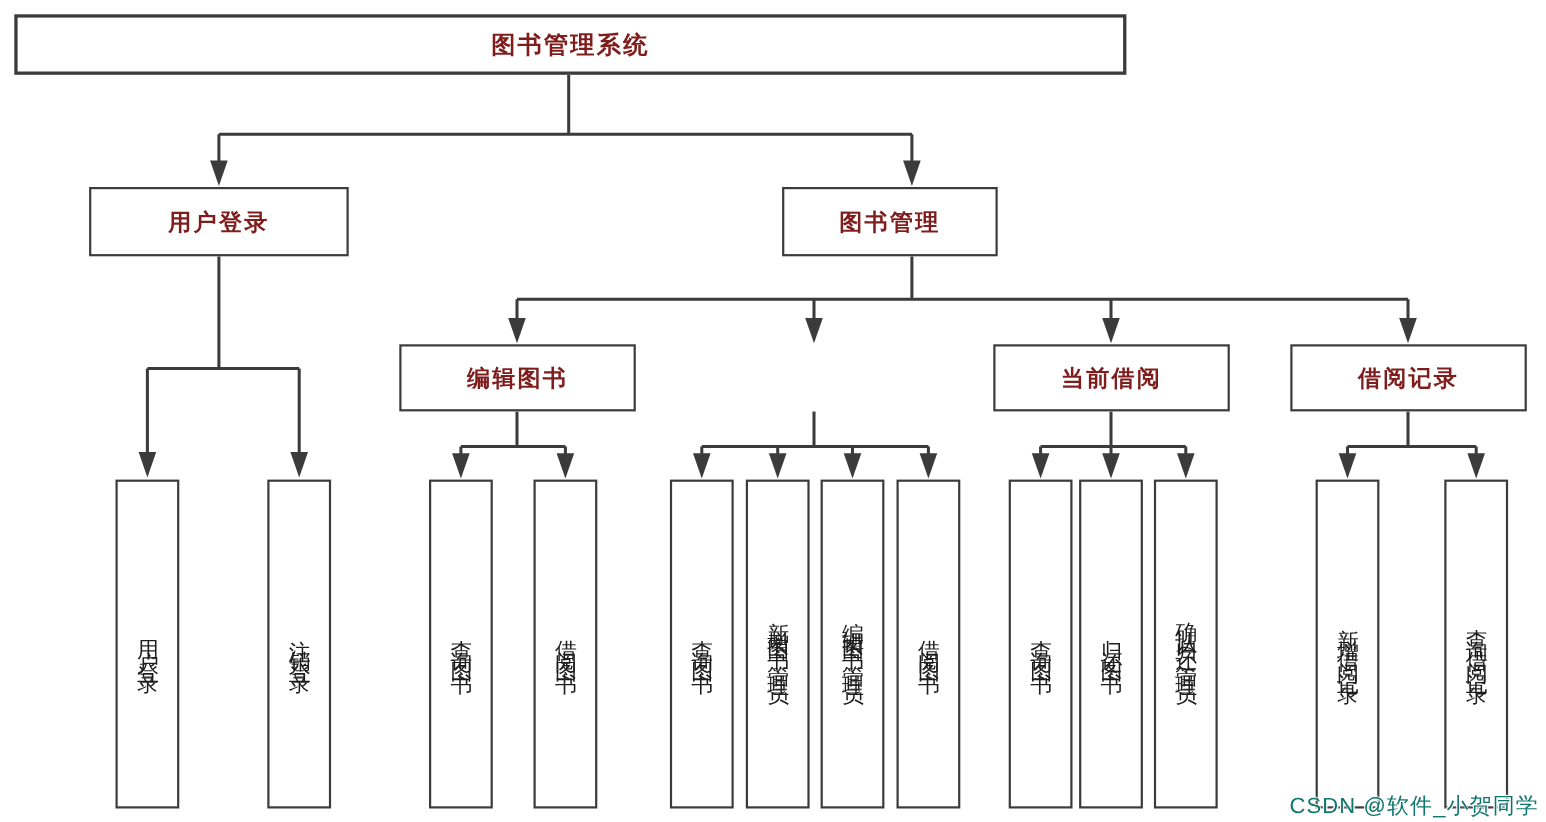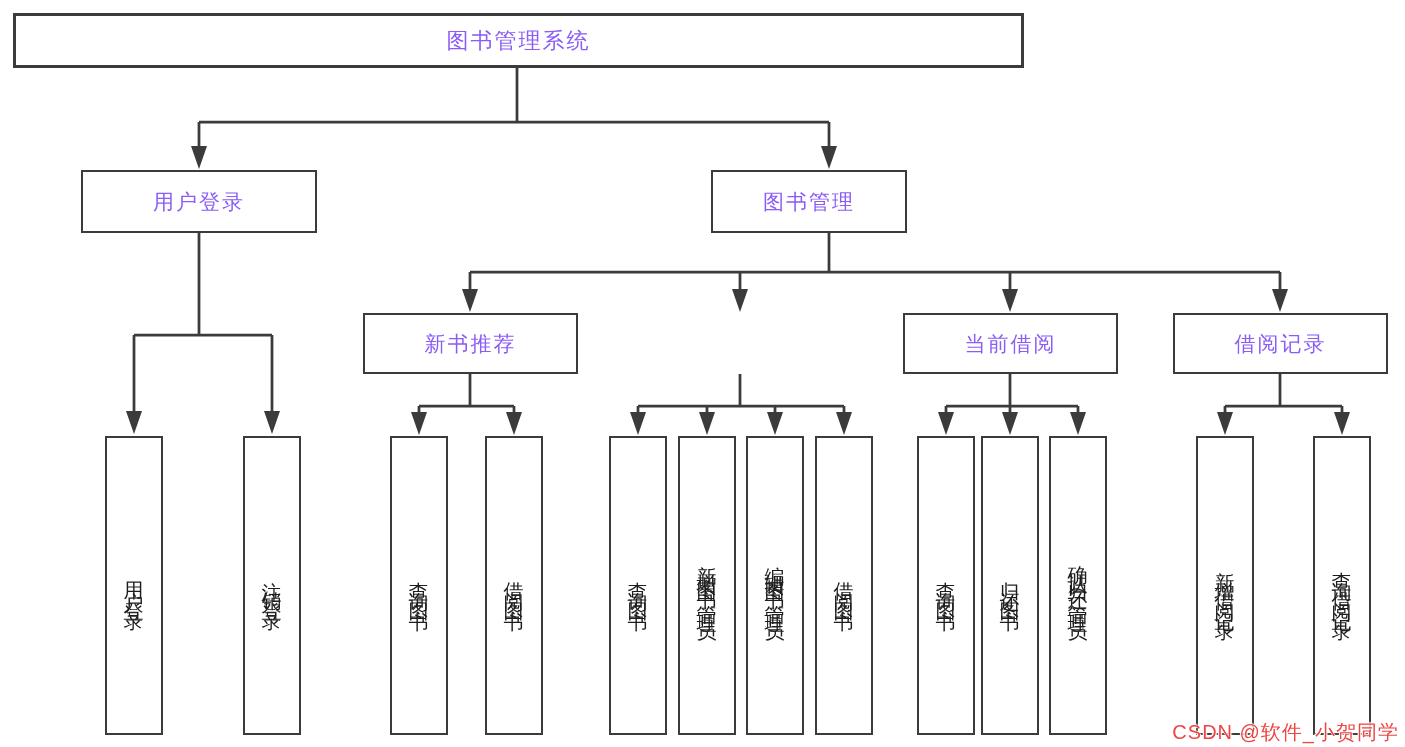--- a/index.html
+++ b/index.html
@@ -23,24 +23,25 @@
   }
   .wires polygon { fill: #3b3b3b; }
   .node {
     position: absolute;
     box-sizing: border-box;
     background: #ffffff;
     border: 2.5px solid #3b3b3b;
     display: flex;
     align-items: center;
     justify-content: center;
-    color: #8b5cf6;
+    color: #7f1d1d;
     font-size: 21px;
     letter-spacing: 2px;
     white-space: nowrap;
+    font-weight: bold;
   }
   .node.root {
     border-width: 3px;
     font-size: 22px;
   }
   .leaf {
     position: absolute;
     box-sizing: border-box;
     top: 436px;
     width: 58px;
@@ -58,21 +59,21 @@
     letter-spacing: 10px;
     color: #1d1d1d;
     line-height: 1;
   }
   .leaf.long .vtext { letter-spacing: 8px; }
   .watermark {
     position: absolute;
     right: 6px;
     bottom: 1px;
     font-size: 20px;
-    color: #ef4444;
+    color: #0f766e;
     letter-spacing: 1px;
     text-shadow: 1px 1px 0 #ffffff, -1px -1px 0 #ffffff, 0 0 3px #ffffff;
   }
 </style>
 </head>
 <body>
 
 <div id="stage">
 
   <svg class="wires" viewBox="0 0 1405 747" xmlns="http://www.w3.org/2000/svg">
@@ -109,21 +110,21 @@
     <path d="M1280 374 V406 M1225 406 H1342 M1225 406 V413 M1342 406 V413"></path>
     <polygon points="1217,412 1233,412 1225,435"></polygon>
     <polygon points="1334,412 1350,412 1342,435"></polygon>
   </svg>
 
   <div class="node root" style="left:13px; top:13px; width:1011px; height:55px;">图书管理系统</div>
 
   <div class="node" style="left:81px; top:170px; width:236px; height:63px;">用户登录</div>
   <div class="node" style="left:711px; top:170px; width:196px; height:63px;">图书管理</div>
 
-  <div class="node" style="left:363px; top:313px; width:215px; height:61px;">新书推荐</div>
+  <div class="node" style="left:363px; top:313px; width:215px; height:61px;">编辑图书</div>
   <div class="node" style="left:903px; top:313px; width:215px; height:61px;text-align:center;">当前借阅</div>
   <div class="node" style="left:1173px; top:313px; width:215px; height:61px;">借阅记录</div>
 
   <div class="leaf" style="left:105px;">
     <span class="vtext">用户登录</span>
   </div>
   <div class="leaf" style="left:243px;">
     <span class="vtext">注销登录</span>
   </div>
 

